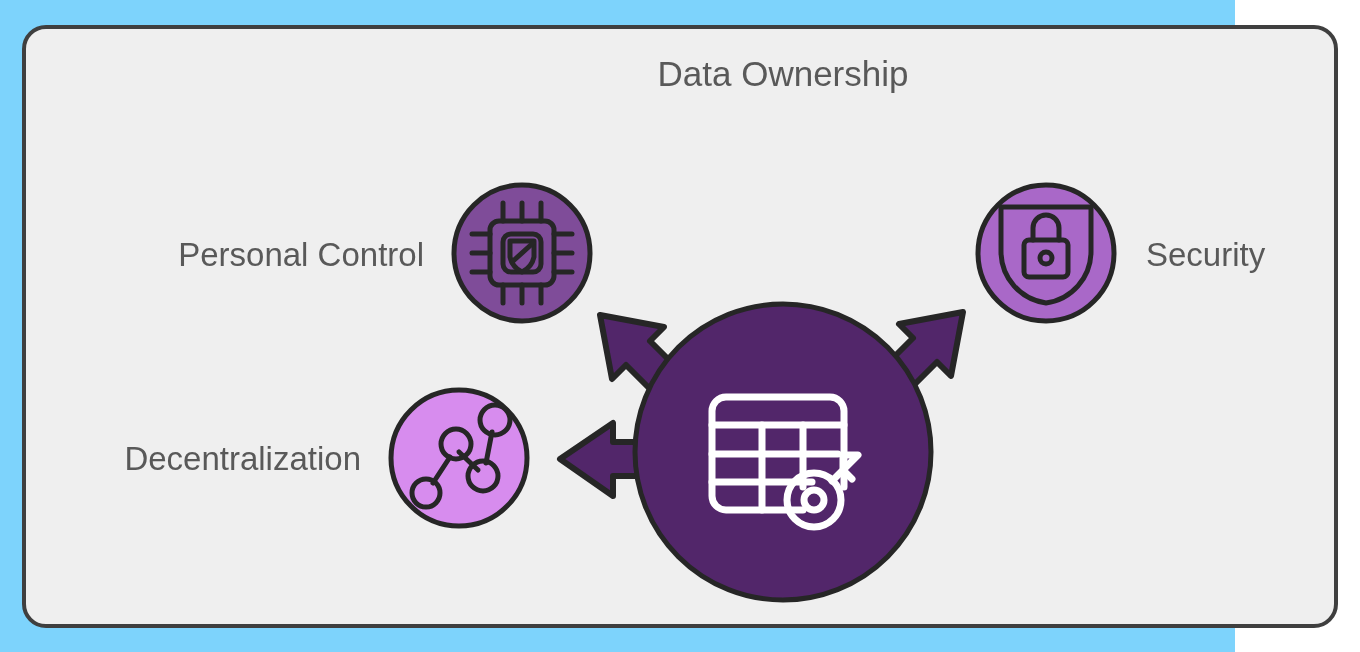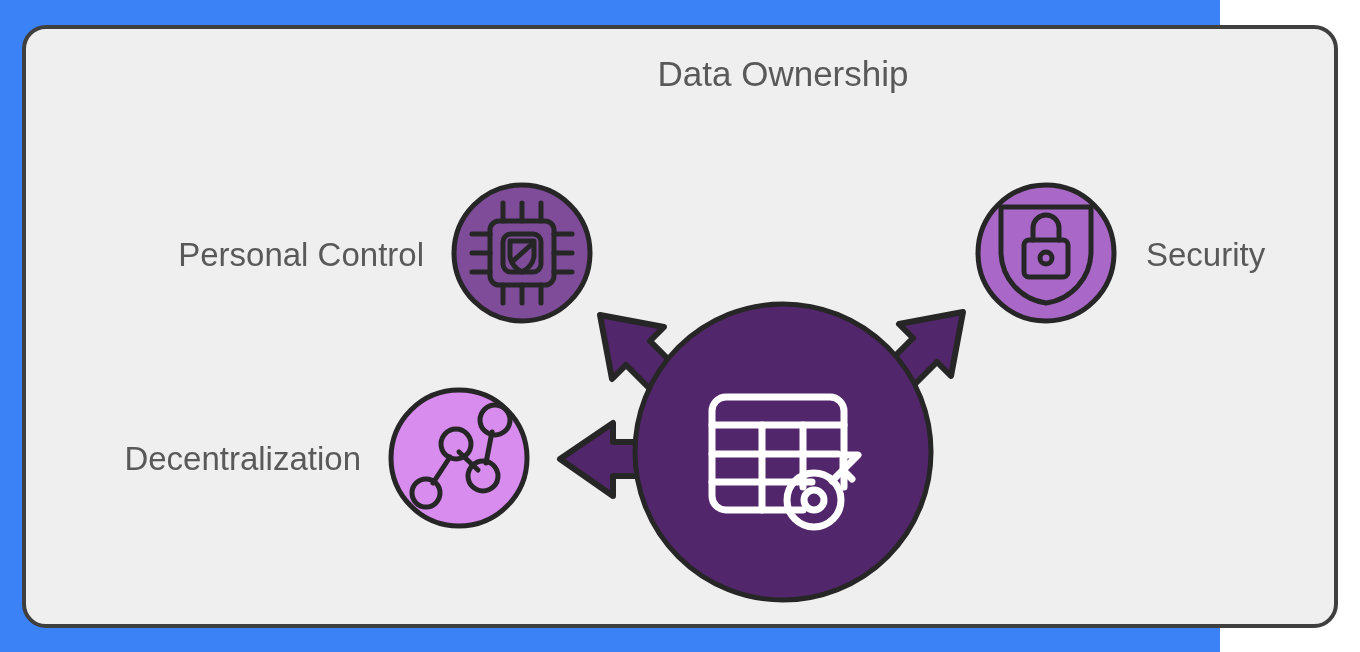--- a/index.html
+++ b/index.html
@@ -10,21 +10,22 @@
   body {
     width: 1360px;
     height: 652px;
     font-family: "Liberation Sans", sans-serif;
     overflow: hidden;
   }
   #stage {
     position: relative;
     width: 1220px;
     height: 652px;
-    background: #3b82f6;
+    background: #7dd3fc;
+    padding-left: 15px;
   }
   #diagram-svg {
     position: absolute;
     left: 0;
     top: 0;
     width: 1360px;
     height: 652px;
   }
   .diagram-title {
     font-size: 35px;

